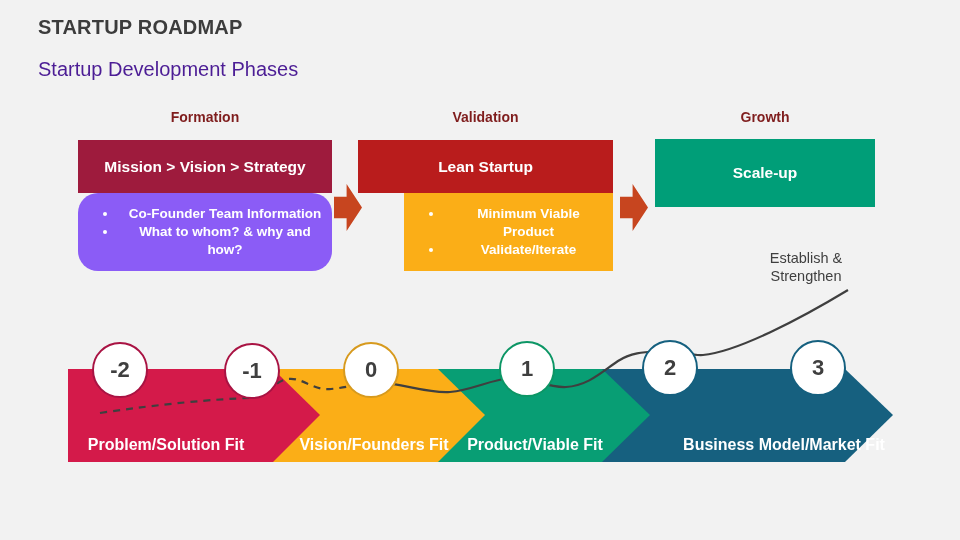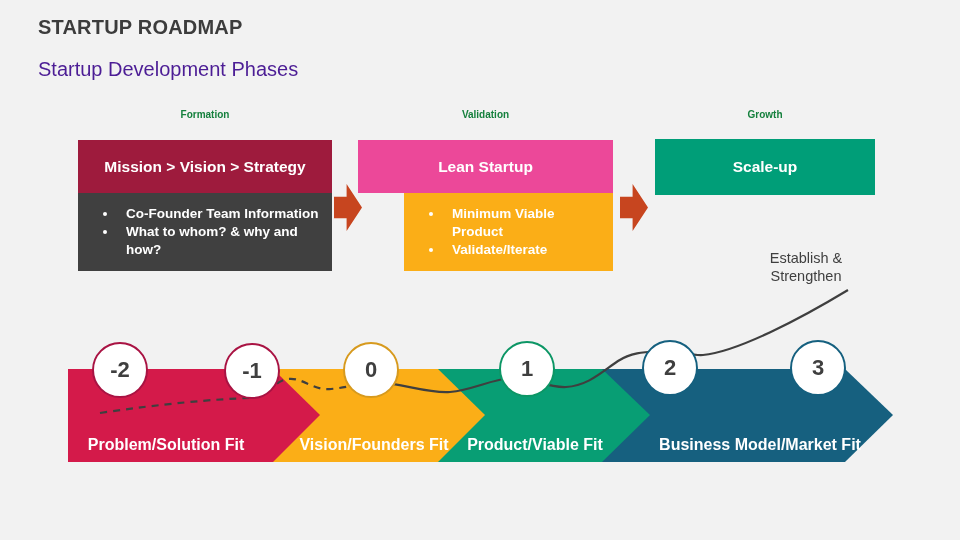--- a/index.html
+++ b/index.html
@@ -11,36 +11,36 @@
   }
   .title {
     position:absolute; left:38px; top:16px;
     font-size:20px; font-weight:700; color:#3C3C3C; letter-spacing:0.2px;
   }
   .subtitle {
     position:absolute; left:38px; top:58px;
     font-size:20px; font-weight:400; color:#4c1d95;
   }
   .phase-name {
-    position:absolute; top:109px; font-size:10px; font-weight:700;
-    color:#15803d; text-align:center;
+    position:absolute; top:109px; font-size:14px; font-weight:700;
+    color:#7f1d1d; text-align:center;
   }
   .phase-name.f { left:78px;  width:254px; }
   .phase-name.v { left:358px; width:255px; }
   .phase-name.g { left:655px; width:220px; }
 
-  .box { position:absolute; }
+  .box { position:absolute;text-align:center; }
   .box.f { left:78px;  top:140px; width:254px; }
   .box.v { left:358px; top:140px; width:255px; }
   .box.g { left:655px; top:139px; width:220px; }
   .box-header {
     height:53px; display:flex; align-items:center; justify-content:center;
     color:#FFFFFF; font-size:15.5px; font-weight:700;
   }
-  .box.g .box-header { height:56px; }
+  .box.g .box-header { height:68px; }
   .box-body { height:78px; padding:12px 8px 0 26px; }
   .box-body ul { list-style:disc; padding-left:14px; }
   .box-body li {
     color:#FFFFFF; font-size:13.5px; font-weight:700; line-height:18px;
     padding-left:8px;
   }
   .flow-arrow {
     position:absolute; width:28px; height:47px;
     clip-path:polygon(0 27%, 45% 27%, 45% 0, 100% 50%, 45% 100%, 45% 73%, 0 73%);
   }
@@ -54,21 +54,21 @@
 
   svg.overlay { position:absolute; left:0; top:0; z-index:1; }
 
   .seg-label {
     position:absolute; top:436px; transform:translateX(-50%);
     font-size:16px; font-weight:700; color:#FFFFFF; white-space:nowrap; z-index:2;
   }
   .seg-label.s1 { left:166px; }
   .seg-label.s2 { left:374px; }
   .seg-label.s3 { left:535px; }
-  .seg-label.s4 { left:760px; }
+  .seg-label.s4 { left:784px; }
 
   .milestone {
     position:absolute; width:56px; height:56px; border-radius:50%;
     background:#FFFFFF; border:2.5px solid #888;
     display:flex; align-items:center; justify-content:center;
     font-size:22px; font-weight:700; color:#3F3F3F; z-index:3;
   }
   .milestone.m0 { left:92px;  top:342px; }
   .milestone.m1 { left:224px; top:343px; }
   .milestone.m2 { left:343px; top:342px; }
@@ -83,30 +83,30 @@
 
   <div class="title">STARTUP ROADMAP</div>
   <div class="subtitle">Startup Development Phases</div>
 
   <div class="phase-name f">Formation</div>
   <div class="phase-name v">Validation</div>
   <div class="phase-name g">Growth</div>
 
   <div class="box f">
     <div class="box-header" style="background-color: rgb(158, 27, 61);">Mission &gt; Vision &gt; Strategy</div>
-    <div class="box-body" style="background-color: #404040;">
+    <div class="box-body" style="background-color: #8b5cf6; border-radius: 20px;">
       <ul>
         <li>Co-Founder Team Information</li>
         <li>What to whom? &amp; why and how?</li>
       </ul>
     </div>
   </div>
 
   <div class="box v">
-    <div class="box-header" style="background-color: #ec4899;">Lean Startup</div>
+    <div class="box-header" style="background-color: #b91c1c;">Lean Startup</div>
     <div class="box-body" style="background-color: rgb(251, 174, 23); margin-left: 46px;">
       <ul>
         <li>Minimum Viable Product</li>
         <li>Validate/Iterate</li>
       </ul>
     </div>
   </div>
 
   <div class="box g">
     <div class="box-header" style="background-color: rgb(0, 158, 120);">Scale-up</div>

